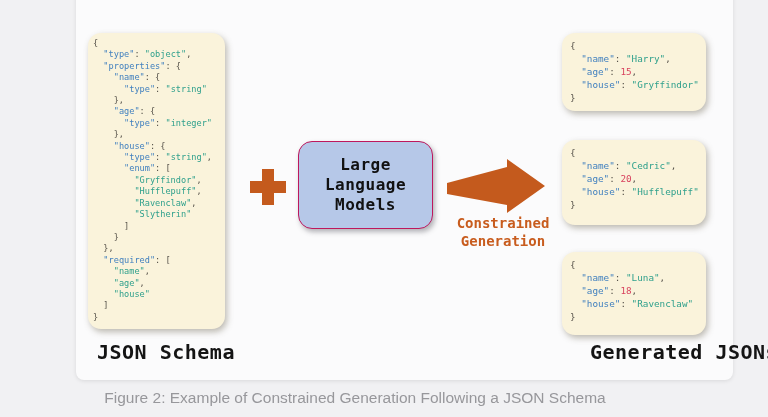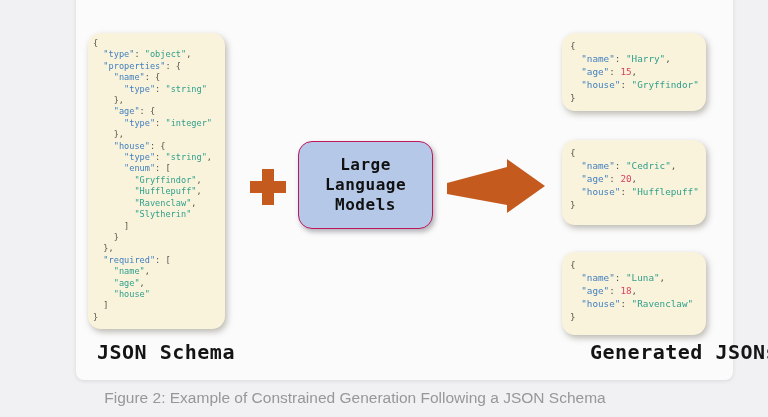--- a/index.html
+++ b/index.html
@@ -124,20 +124,22 @@
     <div class="llm-label">Large
 Language
 Models</div>
   </div>
 
   <div class="arrow-wrap">
     <svg viewBox="0 0 100 56" aria-hidden="true">
       <polygon points="0,25 60,9 60,1 98,28 60,55 60,47 0,36" fill="#c45a1d"></polygon>
     </svg>
   </div>
+  <div class="constrained-label">Constrained
+Generation</div>
 
   <div class="code-box out-box out-box-0">
       <div class="code-line"><span class="tok-p">{</span></div>
       <div class="code-line"><span class="tok-p">  </span><span class="tok-k">"name"</span><span class="tok-p">: </span><span class="tok-s">"Harry"</span><span class="tok-p">,</span></div>
       <div class="code-line"><span class="tok-p">  </span><span class="tok-k">"age"</span><span class="tok-p">: </span><span class="tok-n">15</span><span class="tok-p">,</span></div>
       <div class="code-line"><span class="tok-p">  </span><span class="tok-k">"house"</span><span class="tok-p">: </span><span class="tok-s">"Gryffindor"</span></div>
       <div class="code-line"><span class="tok-p">}</span></div>
     </div>
   <div class="code-box out-box out-box-1">
       <div class="code-line"><span class="tok-p">{</span></div>

